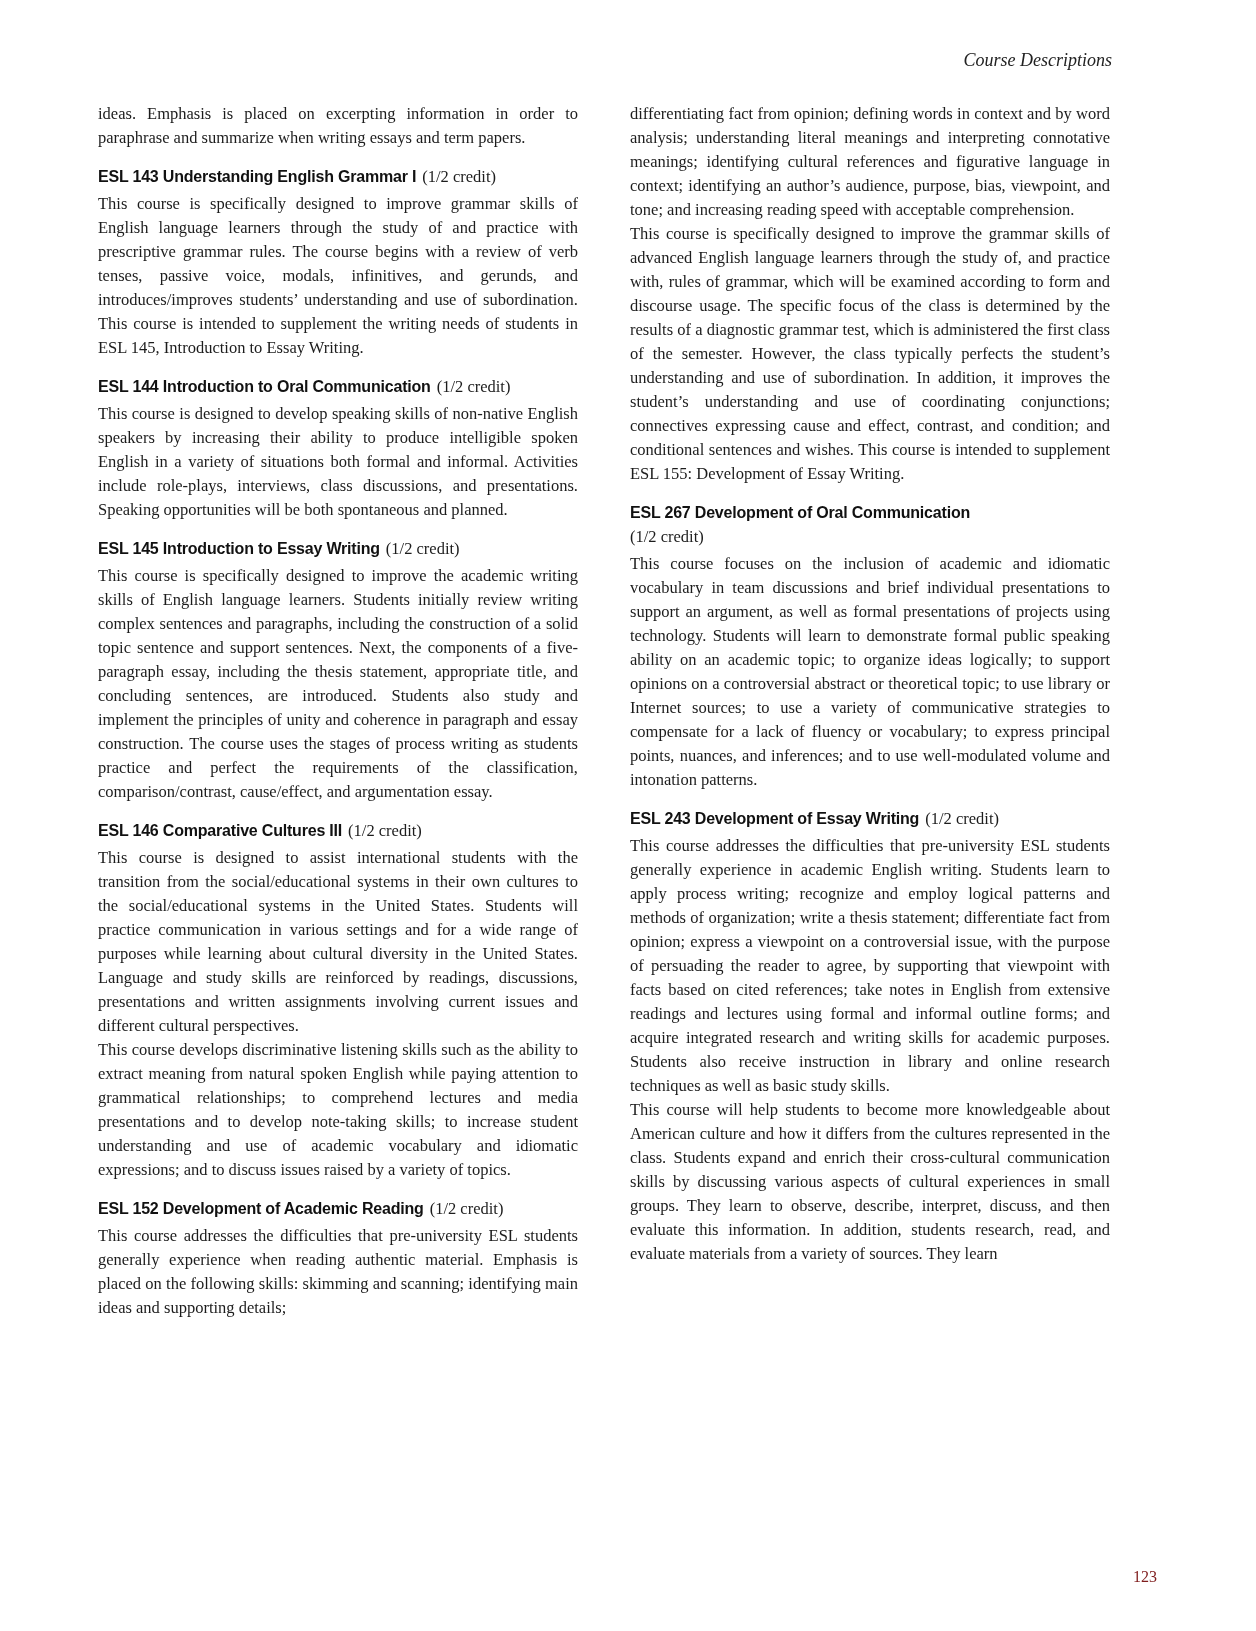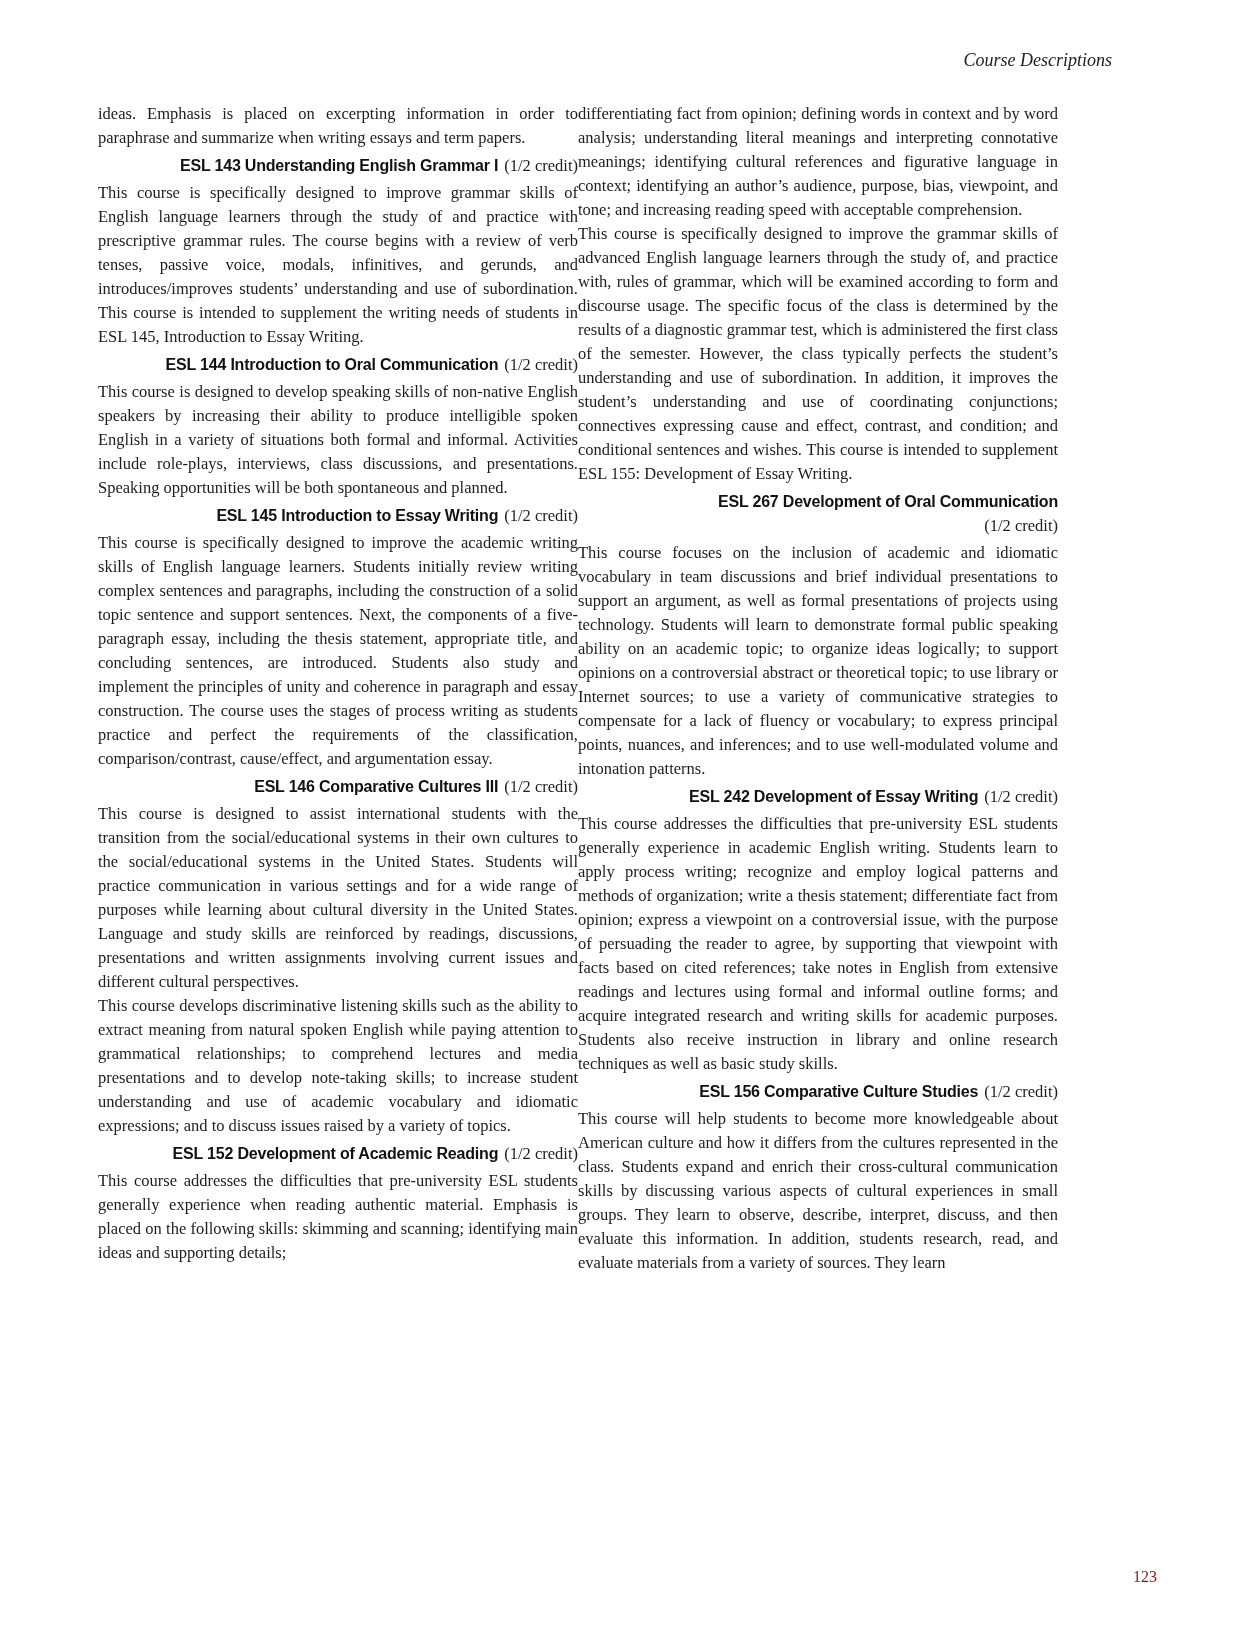--- a/index.html
+++ b/index.html
@@ -22,37 +22,38 @@
   }
   .running-header {
     padding: 48px 144px 0 48px;
     text-align: right;
     font-style: italic;
     font-size: 18px;
     color: #222;
   }
   .columns {
     display: flex;
+    gap: 52px;
     padding: 30px 144px 0 98px;
   }
   .col {
     width: 480px;
     text-align: justify;
   }
   .col p {
     margin: 0;
   }
   h3.course-heading {
     font-family: "Liberation Sans", sans-serif;
     font-weight: 700;
     font-size: 16px;
     letter-spacing: -0.2px;
     color: #111;
-    margin: 4px 0 3px 0;
-    text-align: right;
+    margin: 15px 0 3px 0;
+    text-align: left;
     line-height: 24px;
   }
   h3.course-heading .credit {
     font-family: "Liberation Serif", serif;
     font-weight: 400;
     font-size: 16.5px;
     letter-spacing: 0;
     margin-left: 6px;
     color: #1c1c1c;
   }
@@ -131,29 +132,26 @@
 
       <section>
         <h3 class="course-heading stacked-credit">
           <span>ESL 267 Development of Oral Communication</span><span class="credit">(1/2 credit)</span>
         </h3>
         <p>This course focuses on the inclusion of academic and idiomatic vocabulary in team discussions and brief individual presentations to support an argument, as well as formal presentations of projects using technology. Students will learn to demonstrate formal public speaking ability on an academic topic; to organize ideas logically; to support opinions on a controversial abstract or theoretical topic; to use library or Internet sources; to use a variety of communicative strategies to compensate for a lack of fluency or vocabulary; to express principal points, nuances, and inferences; and to use well-modulated volume and intonation patterns.</p>
       </section>
 
       <section>
         <h3 class="course-heading">
-          <span>ESL 242 Development of Essay Writing</span><span class="credit">(1/2 credit)</span>
+          <span>ESL 243 Development of Essay Writing</span><span class="credit">(1/2 credit)</span>
         </h3>
         <p>This course addresses the difficulties that pre-university ESL students generally experience in academic English writing. Students learn to apply process writing; recognize and employ logical patterns and methods of organization; write a thesis statement; differentiate fact from opinion; express a viewpoint on a controversial issue, with the purpose of persuading the reader to agree, by supporting that viewpoint with facts based on cited references; take notes in English from extensive readings and lectures using formal and informal outline forms; and acquire integrated research and writing skills for academic purposes. Students also receive instruction in library and online research techniques as well as basic study skills.</p>
       </section>
 
       <section>
-        <h3 class="course-heading">
-          <span>ESL 156 Comparative Culture Studies</span><span class="credit">(1/2 credit)</span>
-        </h3>
         <p>This course will help students to become more knowledgeable about American culture and how it differs from the cultures represented in the class. Students expand and enrich their cross-cultural communication skills by discussing various aspects of cultural experiences in small groups. They learn to observe, describe, interpret, discuss, and then evaluate this information. In addition, students research, read, and evaluate materials from a variety of sources. They learn</p>
       </section>
     </div>
 
   </div>
 
   <div class="page-number">123</div>
 
 </div>
 

